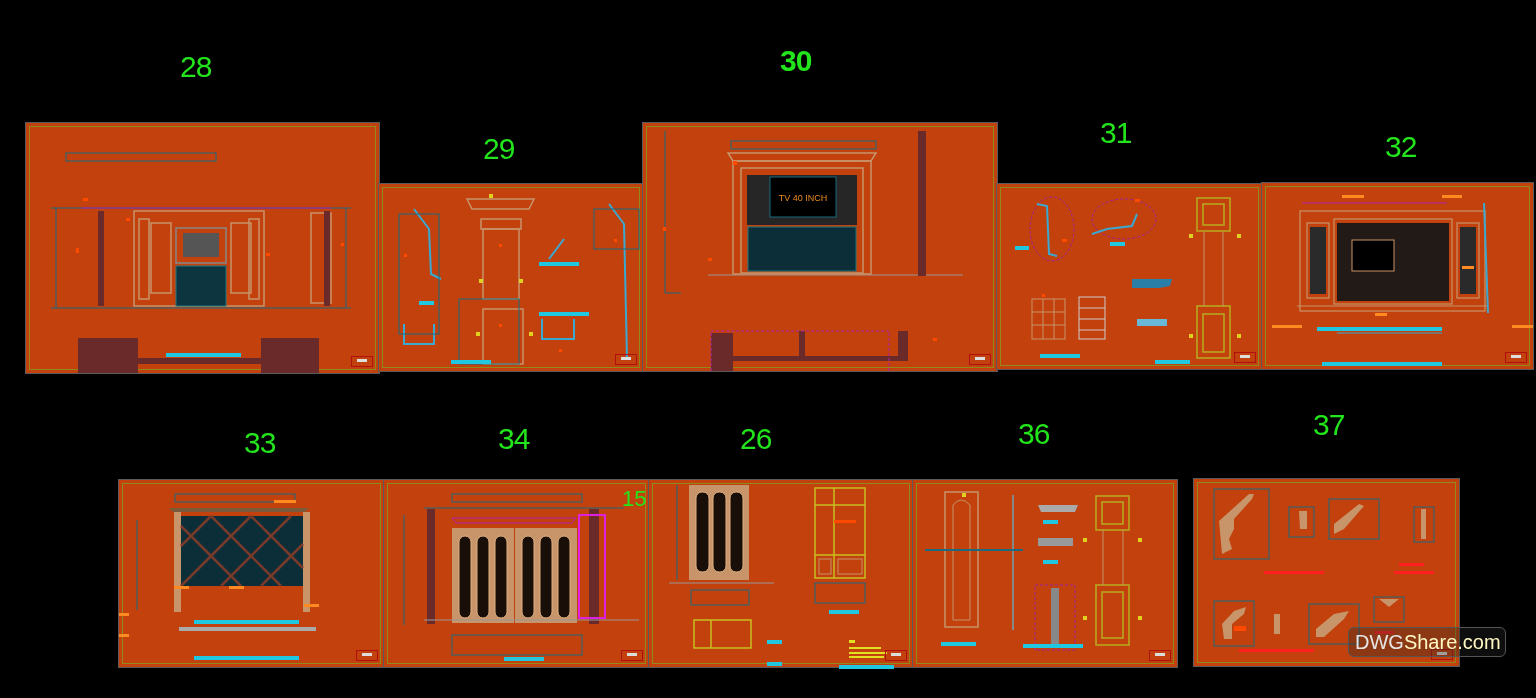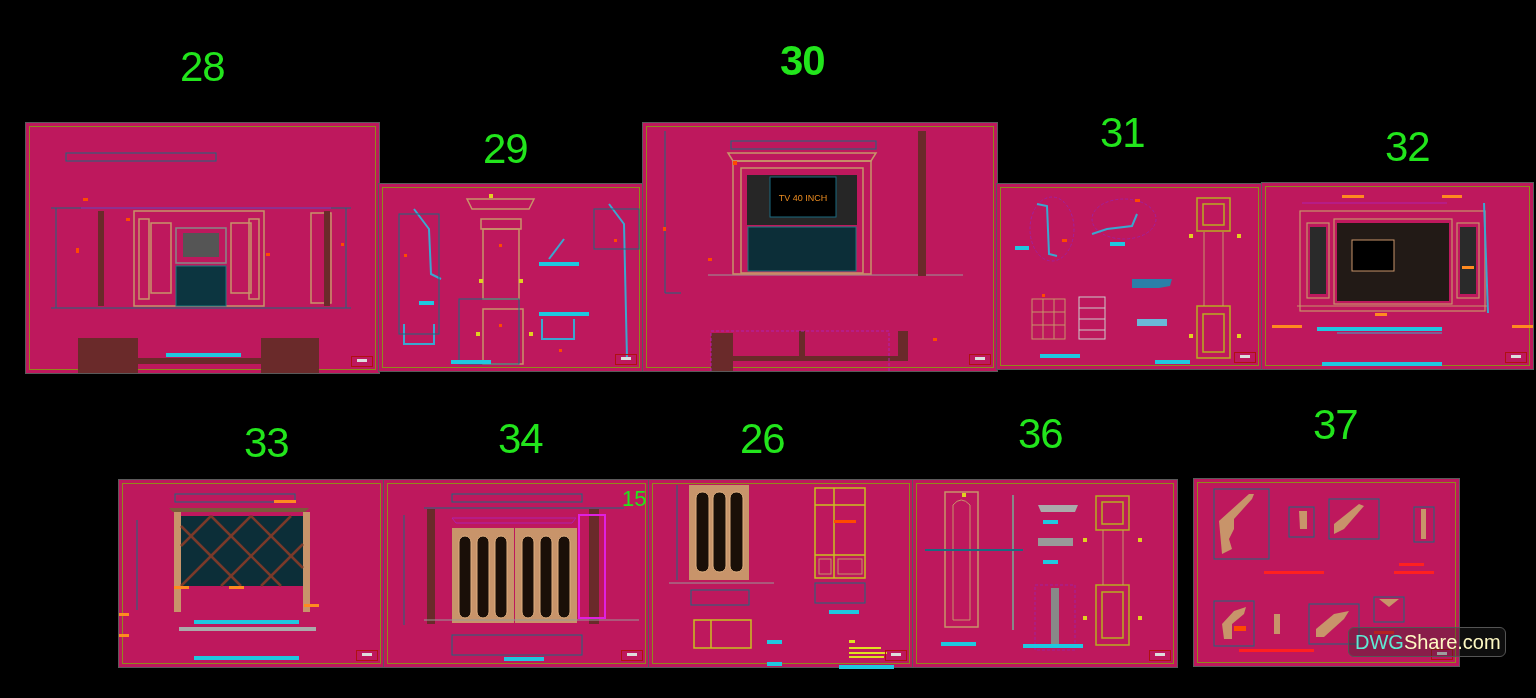--- a/index.html
+++ b/index.html
@@ -1,26 +1,26 @@
 <!DOCTYPE html>
 <html><head>
 <meta charset="utf-8">
 <style>
   html,body{margin:0;padding:0;background:#000;}
   body{width:1536px;height:698px;position:relative;overflow:hidden;font-family:"Liberation Sans",sans-serif;}
-  .sheet-num{position:absolute;color:#22e51c;font-family:"Liberation Sans",sans-serif;font-size:42px;line-height:38px;letter-spacing:-1px;}
-  .sheet{position:absolute;border:1px solid #5a5a5a;background:#be185d;}
+  .sheet-num{position:absolute;color:#22e51c;font-family:"Liberation Sans",sans-serif;font-size:30px;line-height:38px;letter-spacing:-1px;}
+  .sheet{position:absolute;border:1px solid #5a5a5a;background:#c2410c;}
   .sheet .inner{position:absolute;left:3px;top:3px;right:3px;bottom:3px;border:1.5px solid #8f8a1c;}
   .titleblock{position:absolute;right:6px;bottom:6px;width:20px;height:9px;border:1px solid #b01010;}
   .titleblock span{display:block;margin:2px auto 0;width:10px;height:3px;background:#ddd;}
   .sheet svg{position:absolute;left:0;top:0;width:100%;height:100%;}
   .cap{position:absolute;height:4px;background:#1fc8e0;}
   .redcap{position:absolute;height:3px;background:#ff2020;}
   .watermark{position:absolute;left:1348px;top:627px;width:158px;height:30px;border:1px solid #555;border-radius:6px;background:rgba(40,40,40,0.35);display:flex;align-items:center;padding-left:6px;box-sizing:border-box;font-size:20px;font-family:"Liberation Sans",sans-serif;}
-  .watermark .dwg{color:#5eead4;}
+  .watermark .dwg{color:#e5e5e5;}
   .watermark .rest{color:#fef9c3;}
 </style>
 </head>
 <body>
 
 <div class="sheet-num" style="left:180px;top:48px;">28</div>
 <div class="sheet-num" style="left:483px;top:130px;">29</div>
 <div class="sheet-num" style="left:780px;top:42px;font-weight:bold;">30</div>
 <div class="sheet-num" style="left:1100px;top:114px;">31</div>
 <div class="sheet-num" style="left:1385px;top:128px;">32</div>

